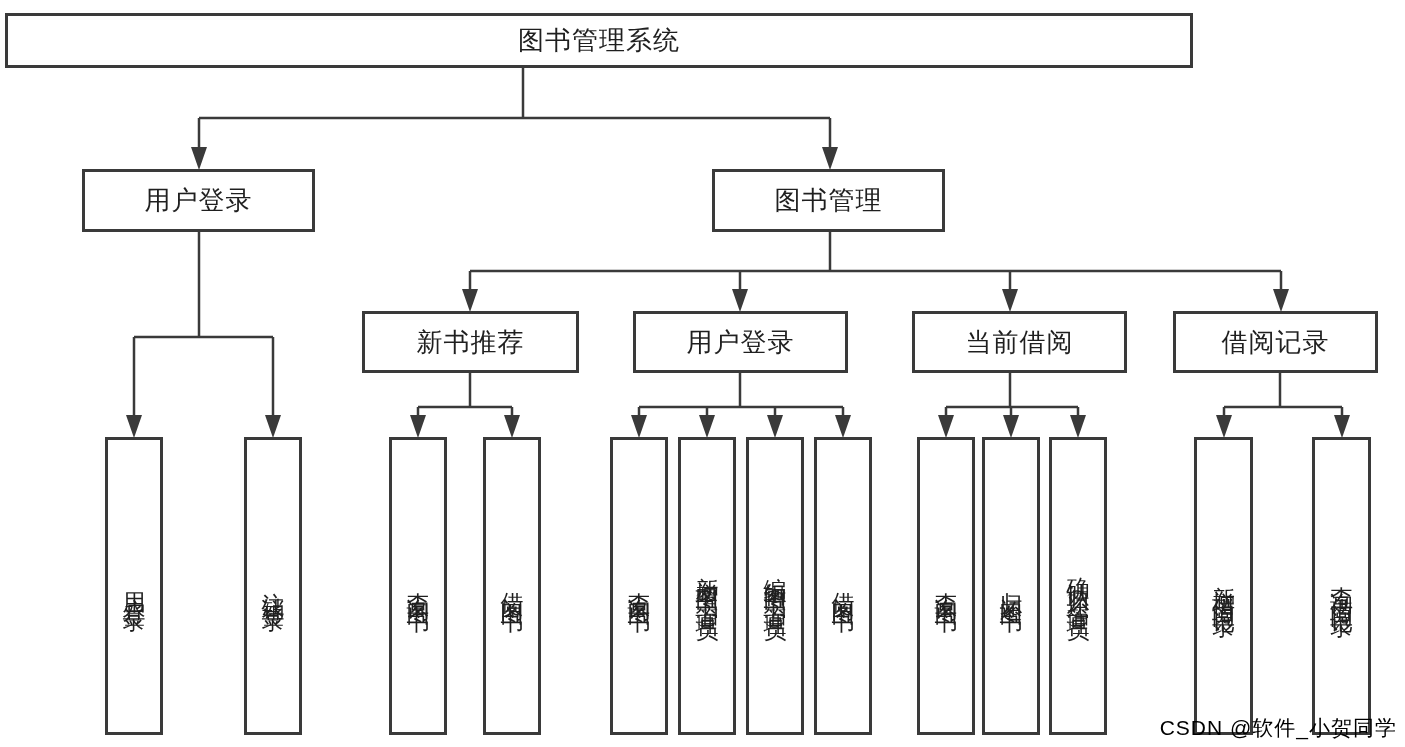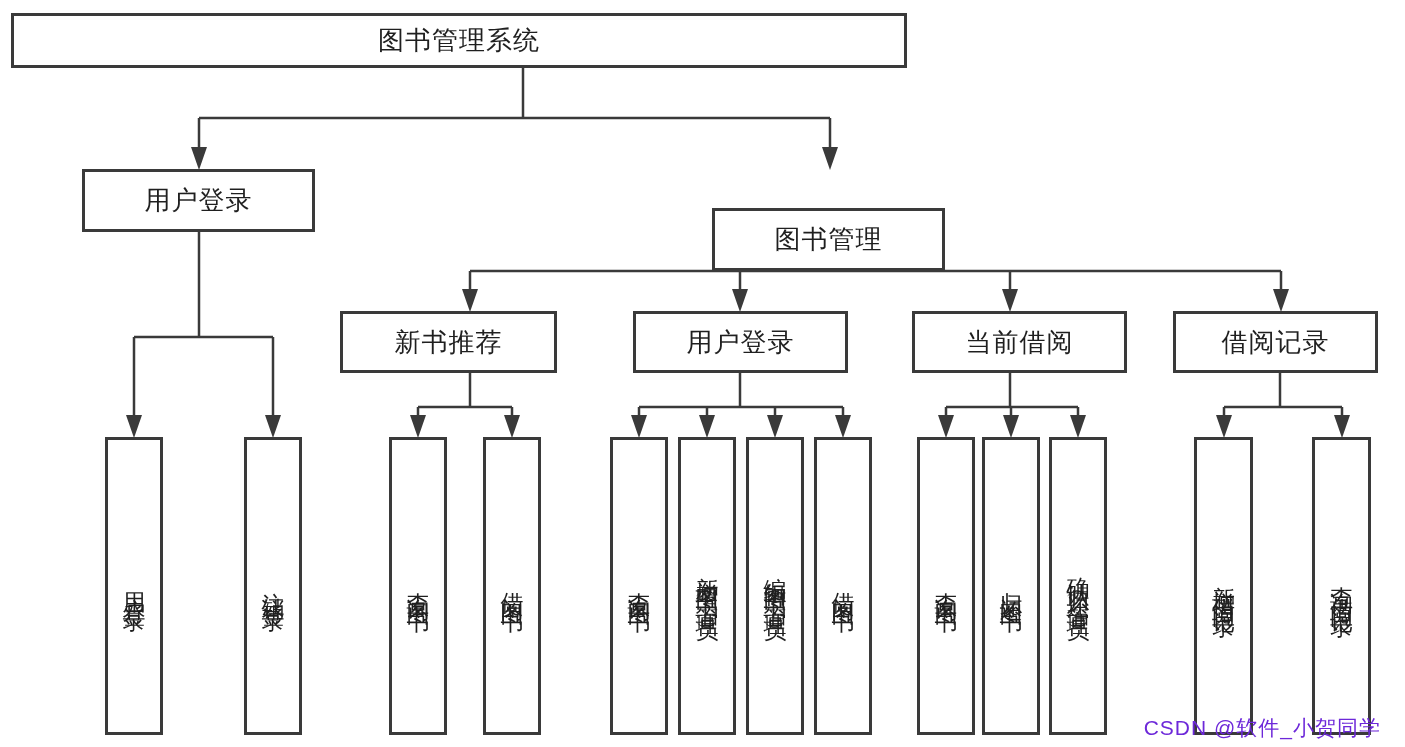--- a/index.html
+++ b/index.html
@@ -46,24 +46,24 @@
   .leaf span {
     writing-mode: vertical-rl;
     text-orientation: mixed;
     font-size: 23px;
     letter-spacing: 6px;
     line-height: 1;
     white-space: nowrap;
   }
   .watermark {
     position: absolute;
-    right: 24px;
+    right: 8px;
     bottom: 5px;
     font-size: 21px;
-    color: #6d28d9;
+    color: #000000;
     letter-spacing: 1px;
     z-index: 5;
     white-space: nowrap;
   }
 </style>
 </head>
 <body>
 
 <div class="stage">
 
@@ -126,26 +126,26 @@
       <polygon points="767,415 783,415 775,438"></polygon>
       <polygon points="835,415 851,415 843,438"></polygon>
       <polygon points="938,415 954,415 946,438"></polygon>
       <polygon points="1003,415 1019,415 1011,438"></polygon>
       <polygon points="1070,415 1086,415 1078,438"></polygon>
       <polygon points="1216,415 1232,415 1224,438"></polygon>
       <polygon points="1334,415 1350,415 1342,438"></polygon>
     </g>
   </svg>
 
-  <div class="node" style="left:11px; top:13px; width:896px; height:55px;">图书管理系统</div>
+  <div class="node" style="left:5px; top:13px; width:1188px; height:55px;">图书管理系统</div>
 
   <div class="node" style="left:82px; top:169px; width:233px; height:63px;">用户登录</div>
-  <div class="node" style="left:712px; top:169px; width:233px; height:63px;margin-top:39px;">图书管理</div>
+  <div class="node" style="left:712px; top:169px; width:233px; height:63px;">图书管理</div>
 
-  <div class="node" style="left:340px; top:311px; width:217px; height:62px;text-align:center;">新书推荐</div>
+  <div class="node" style="left:362px; top:311px; width:217px; height:62px;text-align:center;">新书推荐</div>
   <div class="node" style="left:633px; top:311px; width:215px; height:62px;">用户登录</div>
   <div class="node" style="left:903px; top:311px; width:215px; height:62px;margin-left:9px;">当前借阅</div>
   <div class="node" style="left:1173px; top:311px; width:205px; height:62px;">借阅记录</div>
 
   <div class="leaf" style="left:105px;">
     <span>用户登录</span>
   </div>
   <div class="leaf" style="left:244px;">
     <span>注销登录</span>
   </div>

